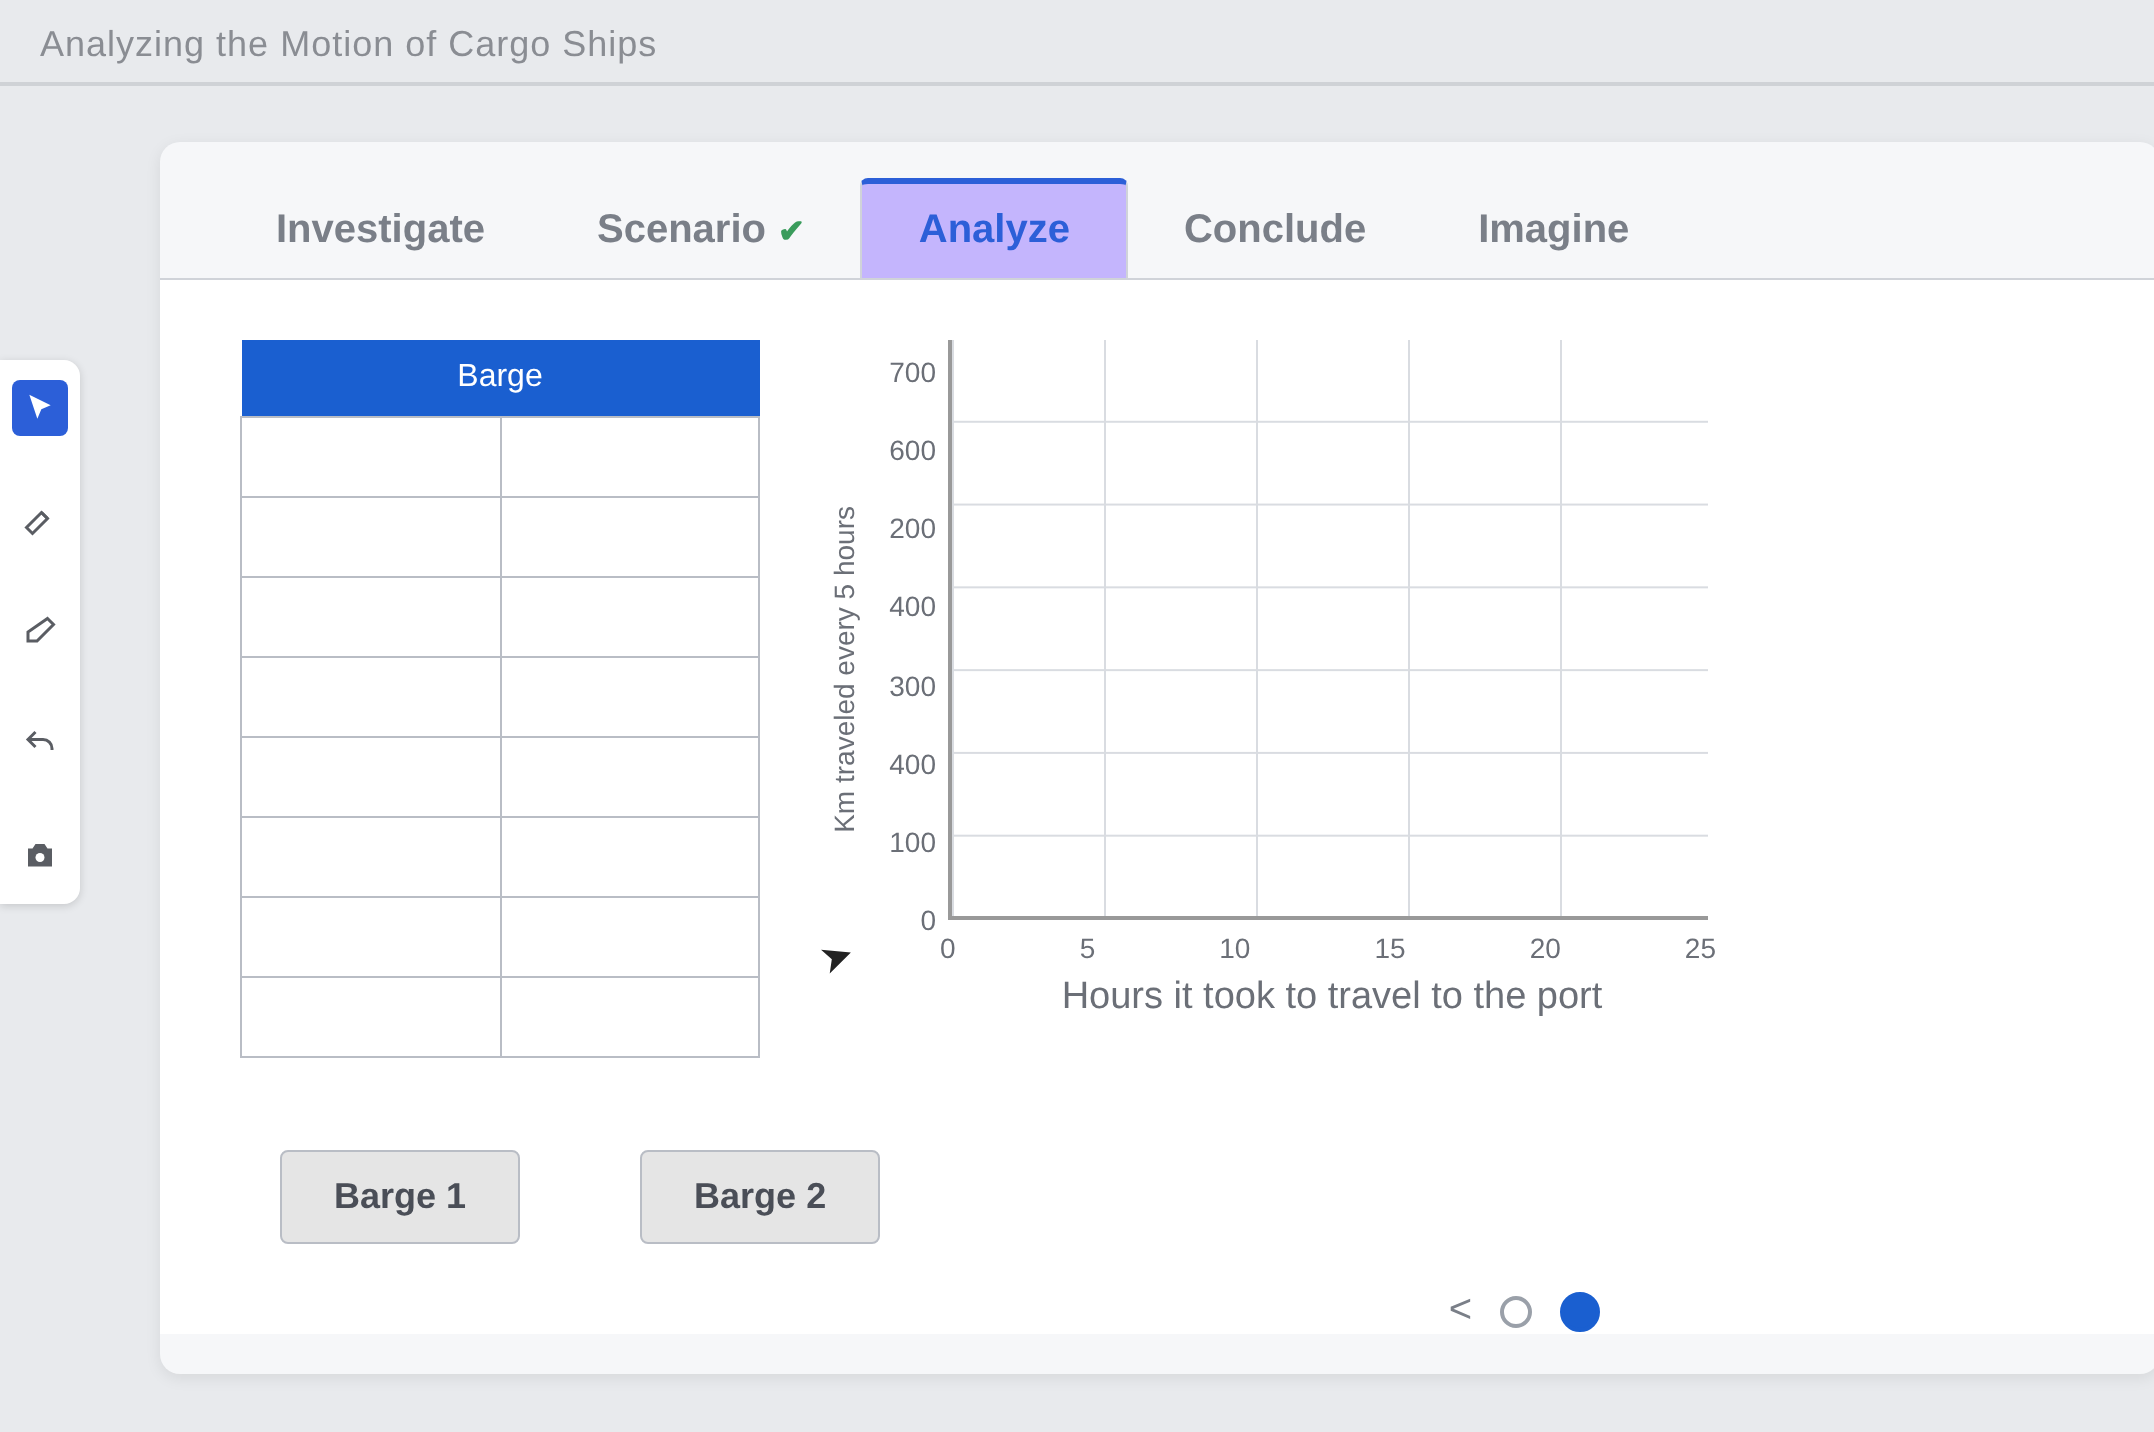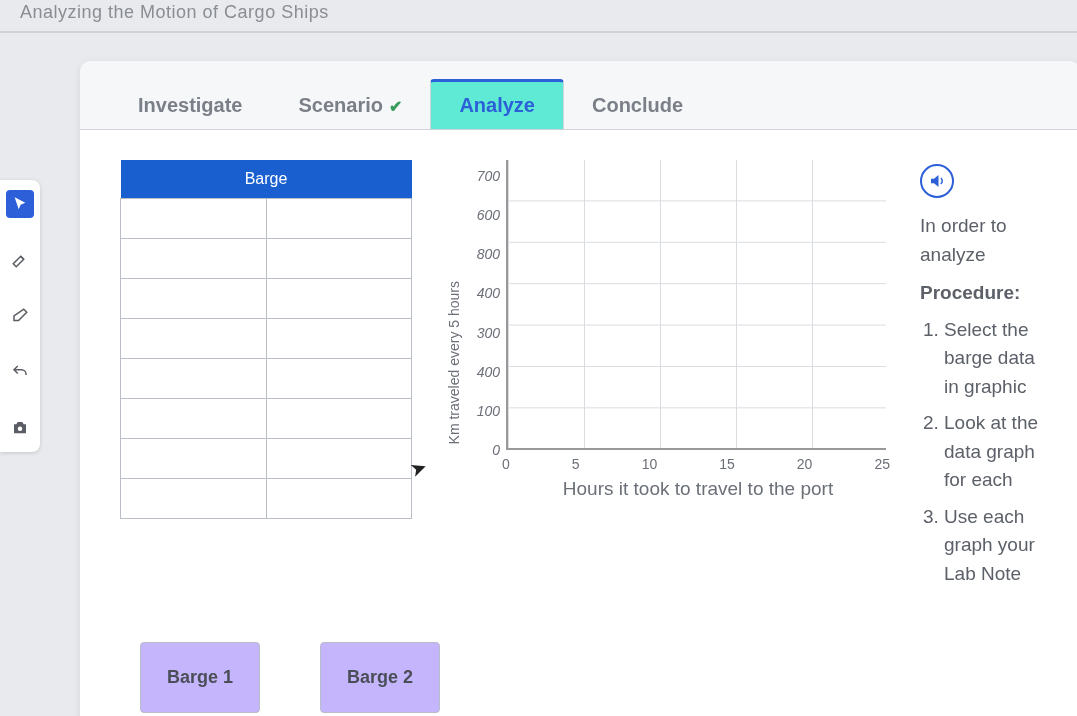--- a/index.html
+++ b/index.html
@@ -5,21 +5,21 @@
   * { box-sizing: border-box; margin: 0; padding: 0; }
   body {
     font-family: -apple-system, BlinkMacSystemFont, "Segoe UI", Arial, sans-serif;
     background: #e8eaed;
     width: 1077px;
     height: 716px;
     overflow: hidden;
     position: relative;
   }
   .top-bar {
-    padding: 2px 20px 8px 20px;
+    padding: 12px 20px 8px 20px;
     color: #8a8d93;
     font-size: 18px;
     font-weight: 500;
     letter-spacing: 0.5px;
     border-bottom: 2px solid #cfd2d6;
   }
   .side-toolbar {
     position: absolute;
     left: 0;
     top: 180px;
@@ -70,38 +70,38 @@
     position:relative;
   }
   .tab.completed::after {
     content:"✔";
     color:#3a9c5c;
     margin-left:6px;
     font-size:16px;
   }
   .tab.active {
     color:#2c5fd8;
-    background:#5eead4;
+    background:#c4b5fd;
     border-radius:4px 4px 0 0;
     border-top:3px solid #2c5fd8;
     border-left:1px solid #d0d3d9;
     border-right:1px solid #d0d3d9;
   }
   .stage {
     background:#fff;
     margin: 0 0 0 0;
     padding: 30px 30px 20px 40px;
     display:flex;
     gap: 30px;
     border-top:1px solid #d0d3d9;
   }
   
   .data-table {
     border-collapse: collapse;
-    width: 292px;
+    width: 260px;
   }
   .data-table th {
     background:#1a5fd0;
     color:#fff;
     font-weight:500;
     padding:10px 0;
     font-size:16px;
     text-align:center;
   }
   .data-table td {
@@ -142,21 +142,21 @@
     left:-40px; top:0;
     height:100%;
     display:flex;
     flex-direction:column-reverse;
     justify-content:space-between;
     font-size:14px;
     color:#6b6f77;
     text-align:right;
     width:34px;
   }
-  .yticks span { transform:translateY(50%);font-style:italic; }
+  .yticks span { transform:translateY(50%); }
   .xticks {
     display:flex;
     justify-content:space-between;
     font-size:14px;
     color:#6b6f77;
     margin-top:6px;
     width:388px;
     margin-left:-4px;
   }
   .xlabel {
@@ -188,25 +188,25 @@
   .info-panel li { margin-bottom:8px; }
   
   .barge-row {
     display:flex;
     gap:60px;
     padding: 26px 0 0 60px;
     background:#fff;
   }
   .barge-btn {
     border:1.5px solid #b9bdc5;
-    background:#c4b5fd;
+    background:#e5e5e5;
     color:#4a4e57;
     font-size:18px;
     font-weight:600;
-    padding:24px 26px;
+    padding:12px 26px;
     border-radius:4px;
     cursor:pointer;
   }
   
   .pager {
     display:flex;
     gap:14px;
     align-items:center;
     justify-content:flex-end;
     padding: 22px 280px 0 0;
@@ -270,20 +270,21 @@
   </div>
 </div>
 
 <div class="content-card">
 
   <div class="tabs">
     <div class="tab"><span>Investigate</span></div>
     <div class="tab completed"><span>Scenario</span></div>
     <div class="tab active"><span>Analyze</span></div>
     <div class="tab"><span>Conclude</span></div>
+    <div class="tab"><span>Imagine</span></div>
   </div>
 
   <div class="stage">
 
     <div>
       <table class="data-table">
         <thead>
           <tr>
               <th colspan="2">Barge</th>
             </tr>
@@ -328,53 +329,38 @@
     <div class="chart-wrap">
       <div class="ylabel">Km traveled every 5 hours</div>
       <div class="chart">
         <div style="position:relative; margin-left:40px;">
           <div class="yticks" id="yticks">
               <span>0</span>
               <span>100</span>
               <span>400</span>
               <span>300</span>
               <span>400</span>
-              <span>800</span>
+              <span>200</span>
               <span>600</span>
               <span>700</span>
             </div>
           <div class="plot"></div>
         </div>
         <div class="xticks" id="xticks" style="margin-left:36px;">
             <span>0</span>
             <span>5</span>
             <span>10</span>
             <span>15</span>
             <span>20</span>
             <span>25</span>
           </div>
         <div class="xlabel" style="margin-left:40px;">Hours it took to travel to the port</div>
       </div>
     </div>
 
-    <div class="info-panel">
-      <div class="audio-btn">
-        <svg width="18" height="18" viewBox="0 0 24 24" fill="currentColor">
-            <path d="M4 9v6h4l6 5V4L8 9H4z"></path>
-            <path d="M17 8a5 5 0 010 8" fill="none" stroke="currentColor" stroke-width="2"></path>
-          </svg>
-      </div>
-      <div class="lead">In order to analyze</div>
-      <div class="proc-title">Procedure:</div>
-      <ol id="steps">
-          <li>Select the barge data in graphic</li>
-          <li>Look at the data graph for each</li>
-          <li>Use each graph your Lab Note</li>
-        </ol>
-    </div>
 
   </div>
 
   <div class="barge-row">
     <button class="barge-btn">Barge 1</button>
     <button class="barge-btn">Barge 2</button>
   </div>
 
   <div class="pager">
     <span class="chev">&lt;</span>

